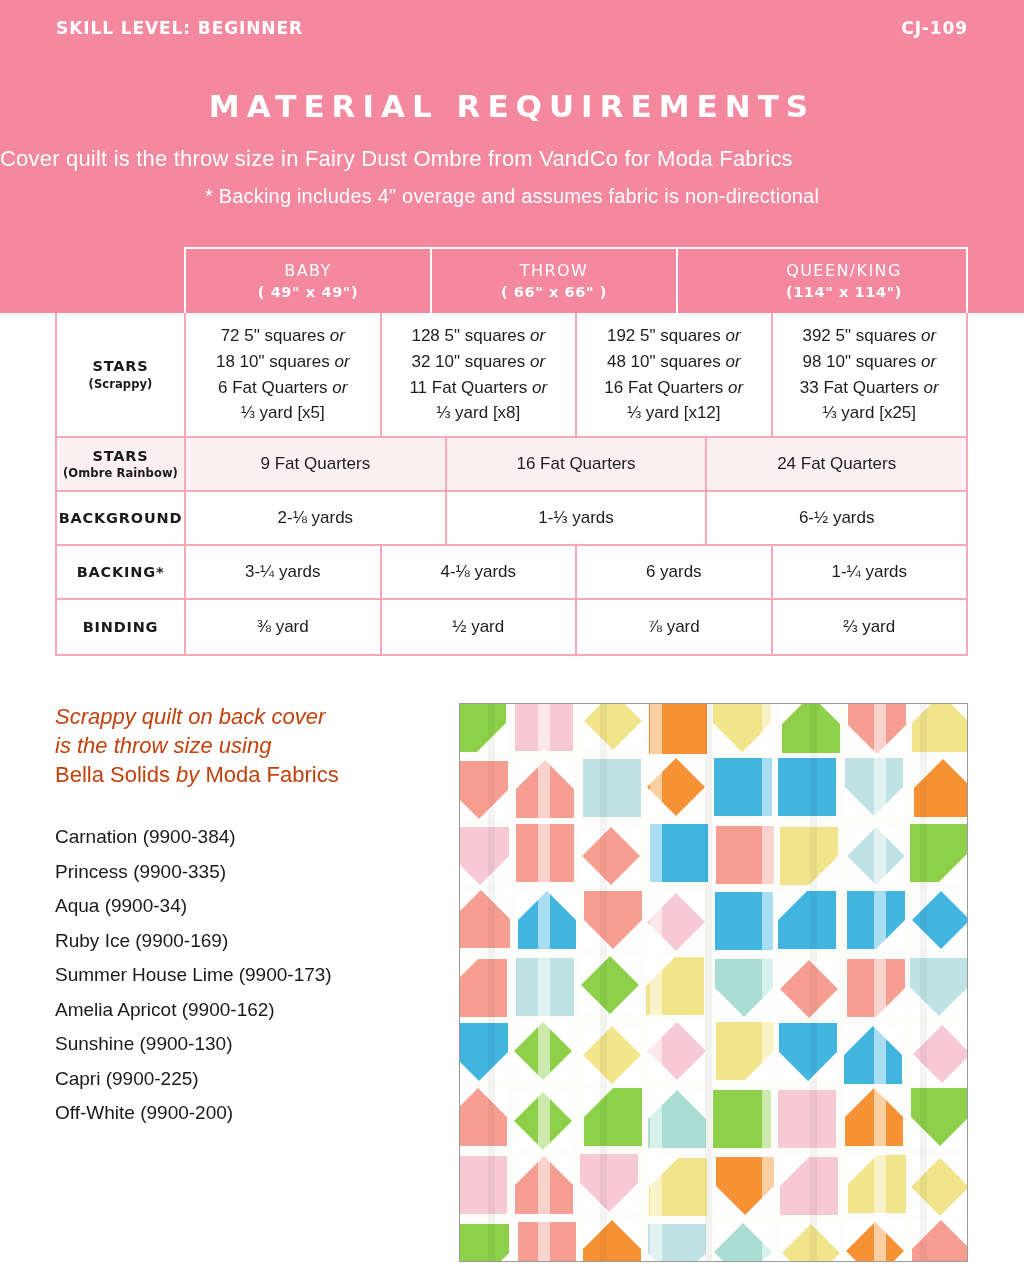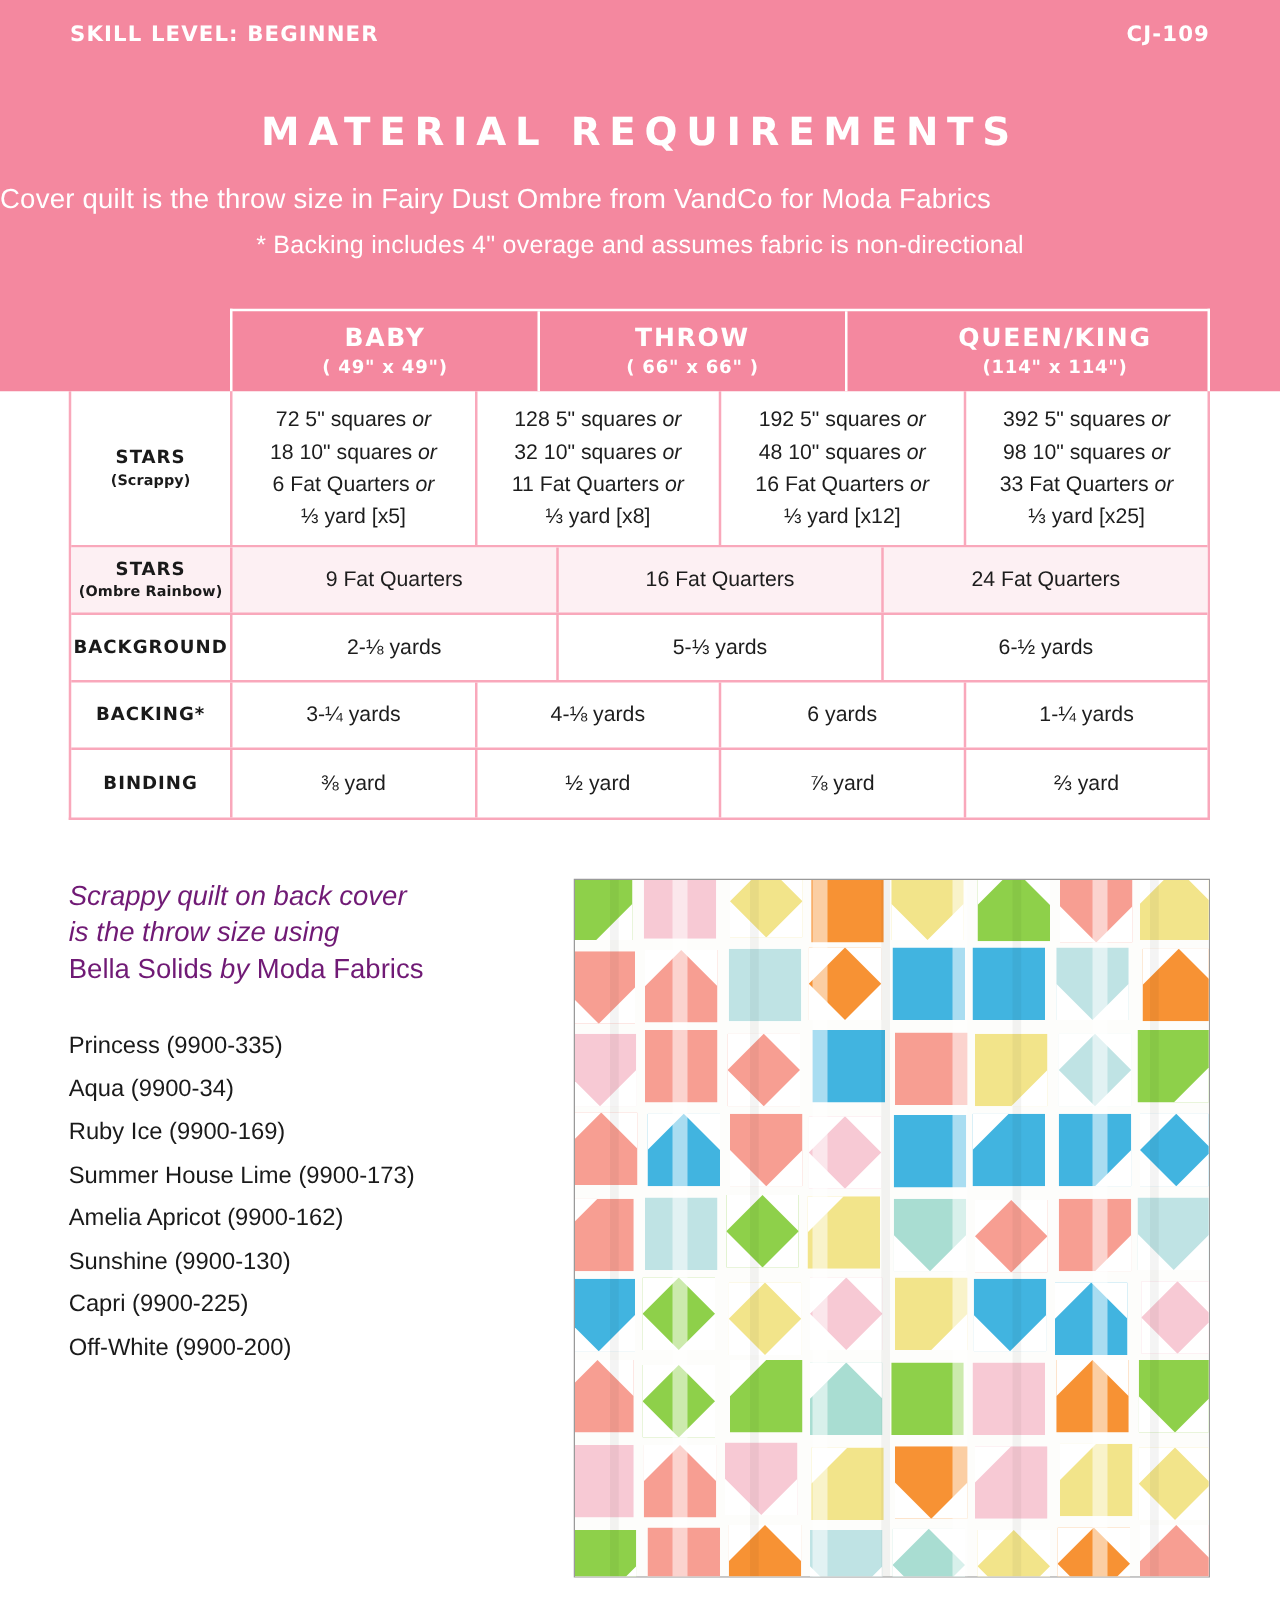--- a/index.html
+++ b/index.html
@@ -87,22 +87,22 @@
     border-right: 2px solid #ffffff;
     display: flex;
     flex-direction: column;
     align-items: center;
     justify-content: center;
     color: #ffffff;
     font-family: "DejaVu Sans", sans-serif;
   }
   .head-cell:last-child { border-right: none; margin-left: 44px; }
   .head-name {
-    font-size: 20px;
-    font-weight: bold;
+    font-size: 16px;
+    font-weight: normal;
     letter-spacing: 1.4px;
     line-height: 1.35;
   }
   .head-size {
     font-size: 14.5px;
     font-weight: bold;
     letter-spacing: 0.6px;
     line-height: 1.35;
     margin-top: 1px;
   }
@@ -169,21 +169,21 @@
   .row-stars-ombre   { height: 54px; }
   .row-background    { height: 54px; }
   .row-backing       { height: 54px; }
   .row-binding       { height: 54px; }
 
   
   .note-block {
     position: absolute;
     left: 55px; top: 702px;
     width: 390px;
-    color: #701a75;
+    color: #c2410c;
   }
   .note-line {
     font-size: 22px;
     line-height: 29px;
     white-space: nowrap;
   }
   .note-line.it { font-style: italic; }
   .note-line .roman { font-style: normal; }
   .note-line .ital  { font-style: italic; }
 
@@ -304,21 +304,21 @@
     <div class="tcell">9 Fat Quarters</div>
     <div class="tcell">16 Fat Quarters</div>
     <div class="tcell">24 Fat Quarters</div>
   </div>
 
   <div class="trow row-background">
     <div class="tlabel">
       <div class="tlabel-main">BACKGROUND</div>
     </div>
     <div class="tcell">2-⅛ yards</div>
-    <div class="tcell">5-⅓ yards</div>
+    <div class="tcell">1-⅓ yards</div>
     <div class="tcell">6-½ yards</div>
   </div>
 
   <div class="trow row-backing">
     <div class="tlabel">
       <div class="tlabel-main">BACKING*</div>
     </div>
     <div class="tcell">3-¼ yards</div>
     <div class="tcell">4-⅛ yards</div>
     <div class="tcell">6 yards</div>
@@ -336,20 +336,21 @@
   </div>
 </div>
 
 <div class="note-block">
   <div class="note-line it">Scrappy quilt on back cover</div>
   <div class="note-line it">is the throw size using</div>
   <div class="note-line"><span class="roman">Bella Solids</span> <span class="ital">by</span> <span class="roman">Moda Fabrics</span></div>
 </div>
 
 <div class="color-list">
+  <div class="color-item">Carnation (9900-384)</div>
   <div class="color-item">Princess (9900-335)</div>
   <div class="color-item">Aqua (9900-34)</div>
   <div class="color-item">Ruby Ice (9900-169)</div>
   <div class="color-item">Summer House Lime (9900-173)</div>
   <div class="color-item">Amelia Apricot (9900-162)</div>
   <div class="color-item">Sunshine (9900-130)</div>
   <div class="color-item">Capri (9900-225)</div>
   <div class="color-item">Off-White (9900-200)</div>
 </div>
 

